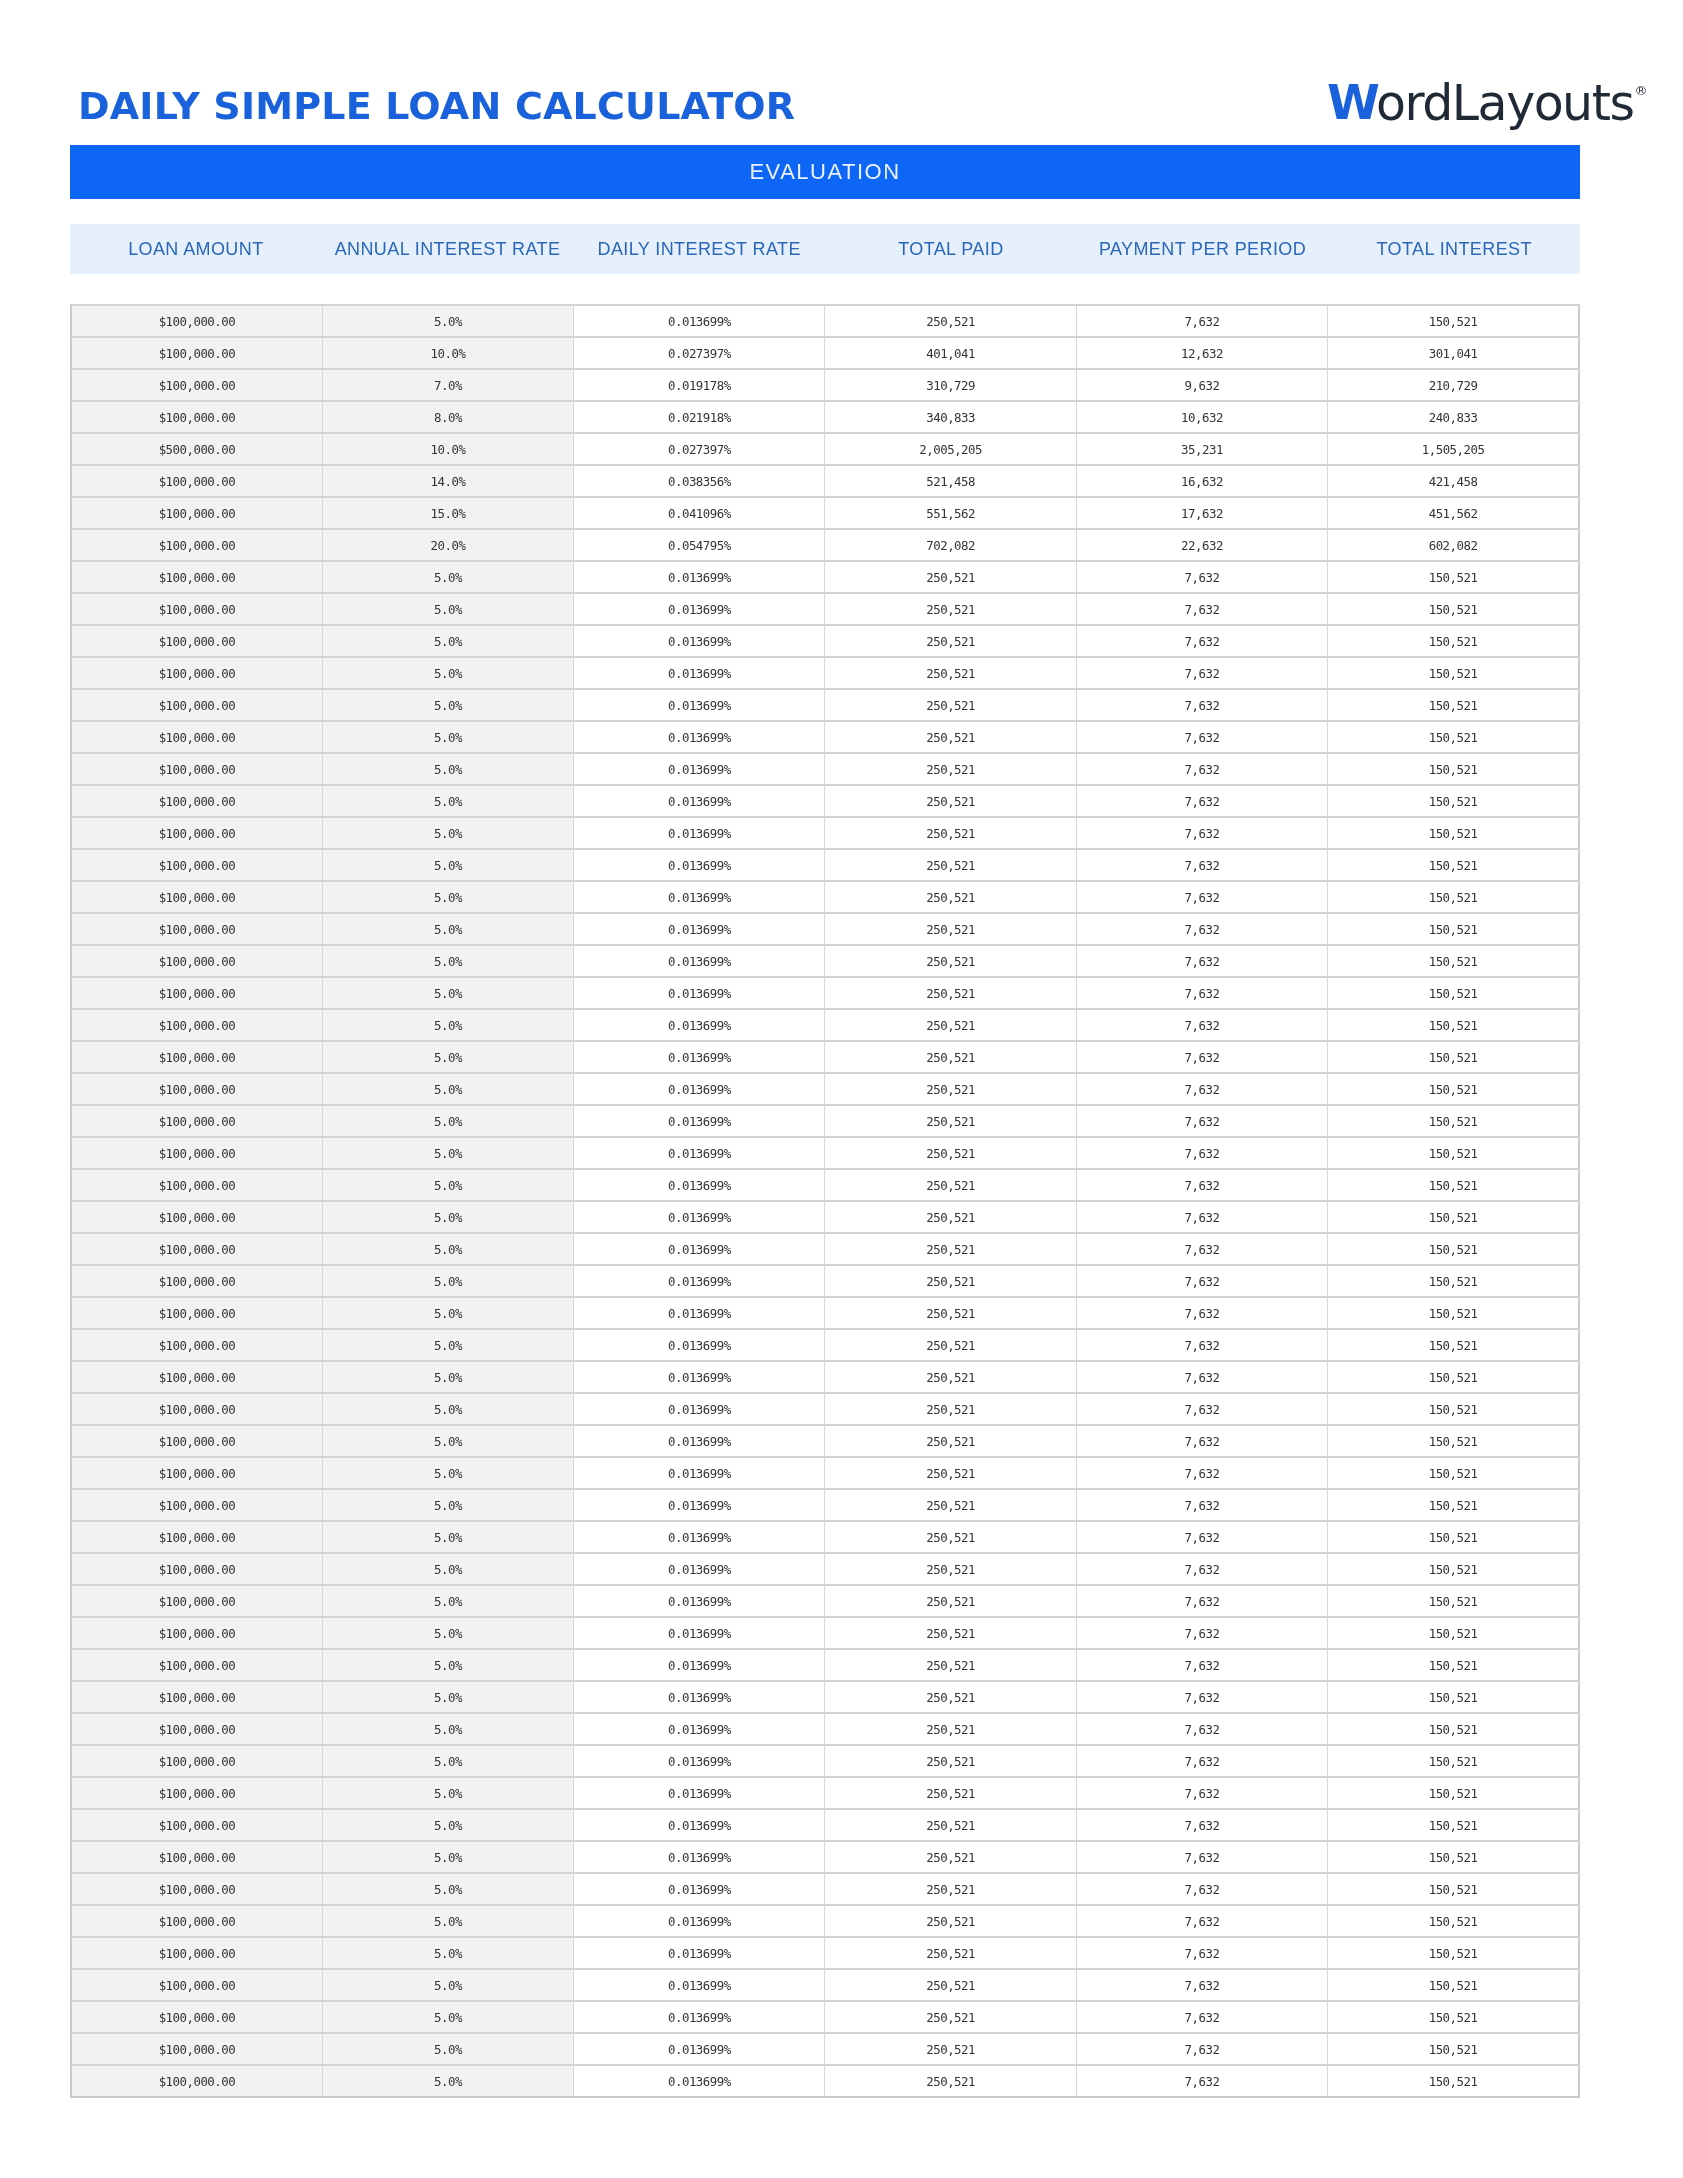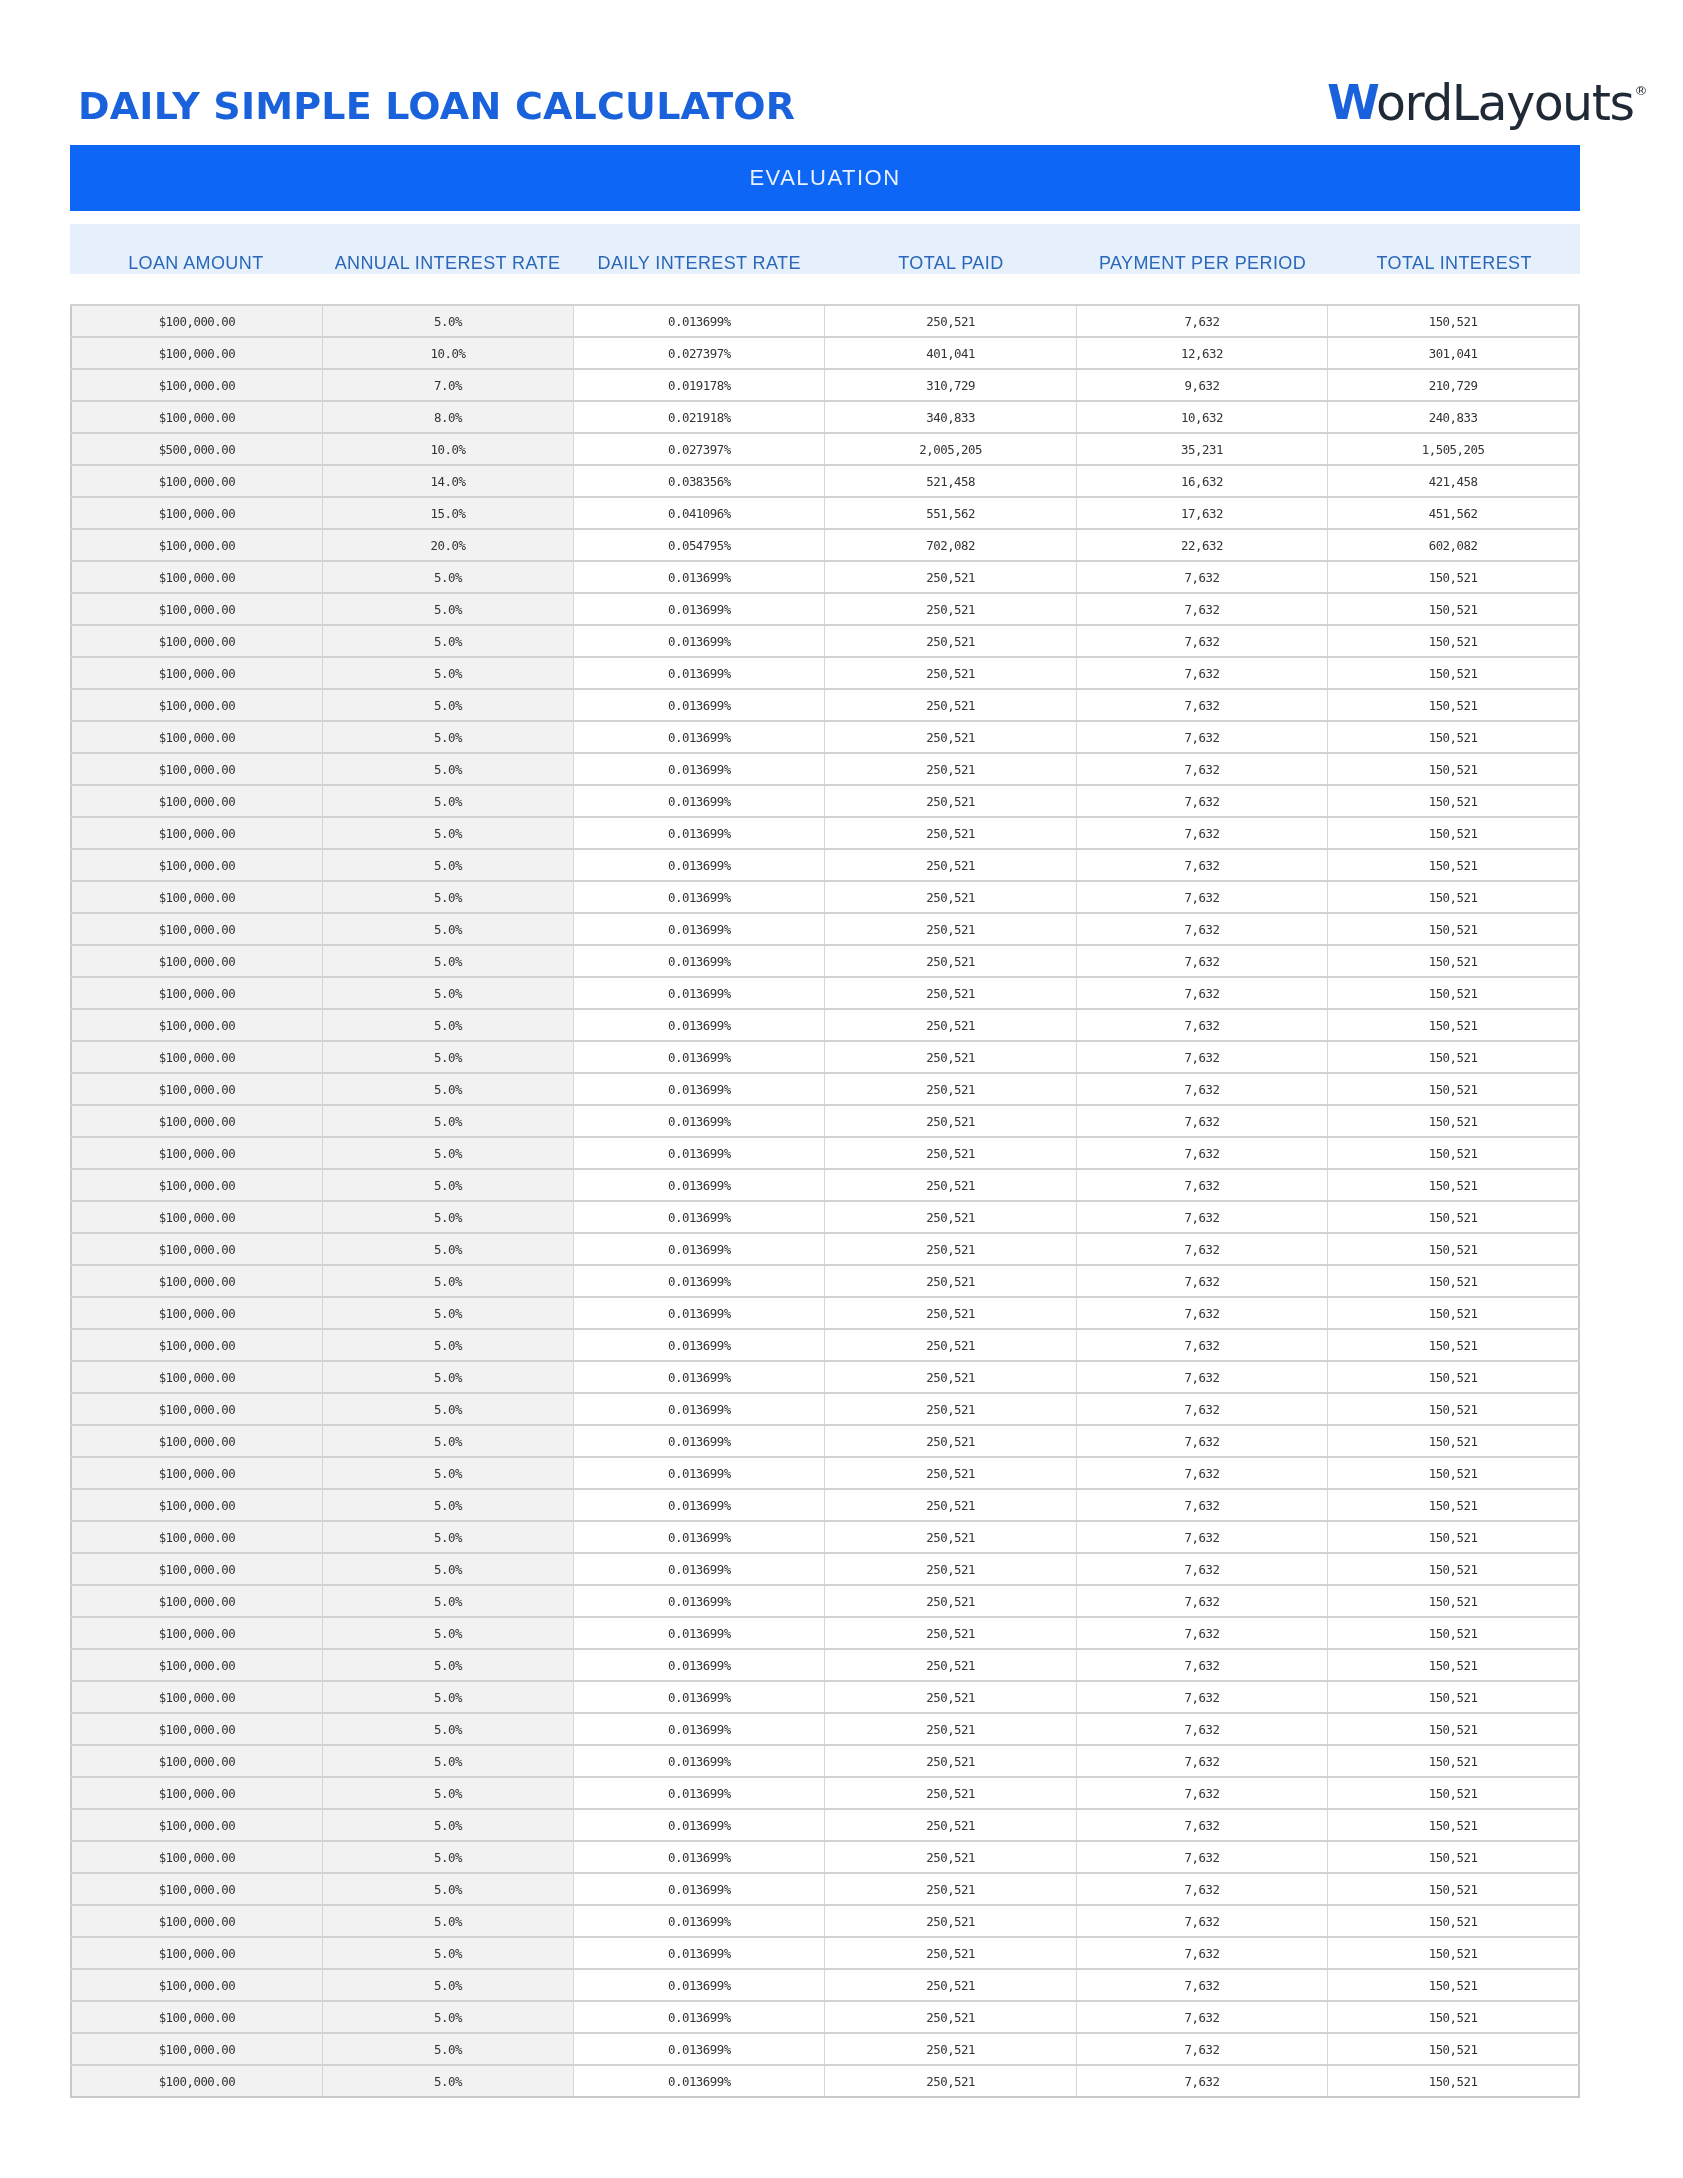--- a/index.html
+++ b/index.html
@@ -24,29 +24,29 @@
   .logo .logo-rest {
     font-family: "DejaVu Sans", sans-serif; font-weight: normal;
     font-size: 49px; line-height: 53px; color: #1f2a36; letter-spacing: -1.5px;
   }
   .logo .logo-reg {
     font-family: "DejaVu Sans", sans-serif; font-size: 13px; color: #1f2a36;
     margin-left: 1px; margin-top: 6px;
   }
 
   .eval-bar {
-    position: absolute; left: 70px; top: 145px; width: 1510px; height: 66px;
+    position: absolute; left: 70px; top: 145px; width: 1510px; height: 54px;
     background: #0d66f5; color: #e9f1ff;
     display: flex; align-items: center; justify-content: center;
     font-size: 22px; letter-spacing: 1.5px;
   }
 
   .header-band {
     position: absolute; left: 70px; top: 224px; width: 1510px; height: 50px;
-    background: #e6f0fc; display: flex; align-items: flex-end;
+    background: #e6f0fc; display: flex; align-items: center;
   }
   .header-band .hcell {
     width: 252px; text-align: center; color: #2a67b8;
     font-size: 18px; letter-spacing: 0.4px; white-space: nowrap;
   }
 
   .data-table {
     position: absolute; left: 70px; top: 304px; width: 1510px;
     border-collapse: collapse; table-layout: fixed;
     border: 2px solid #c9c9c9;

